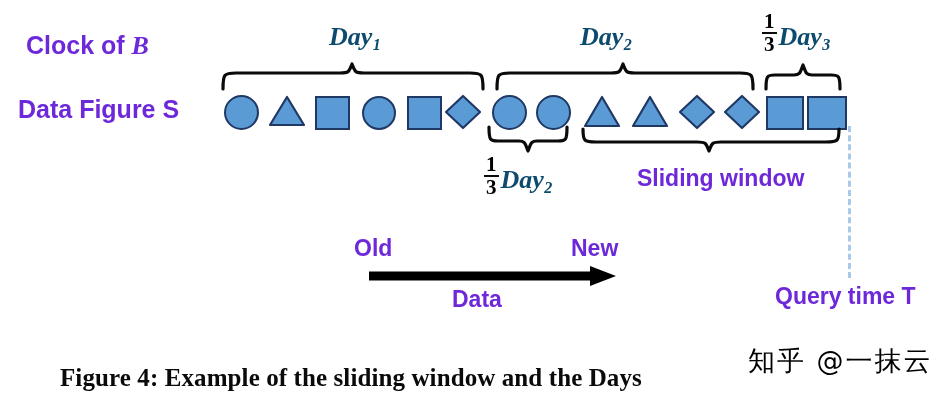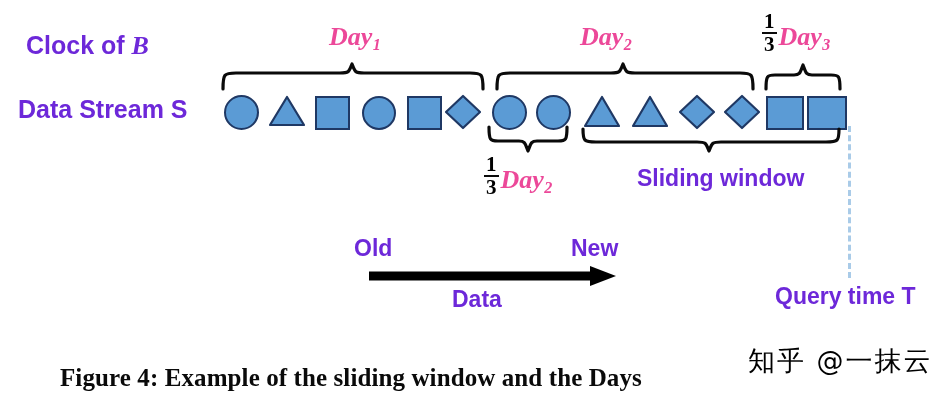--- a/index.html
+++ b/index.html
@@ -29,21 +29,21 @@
     line-height: 1;
   }
   .lbl-28 { font-size: 25px; }
   .lbl-24 { font-size: 23px; }
 
   
   .math {
     font-family: "Liberation Serif", serif;
     font-weight: bold;
     font-style: italic;
-    color: #ec4899;
+    color: #0c4a6e;
     white-space: nowrap;
     line-height: 1;
   }
   .math-26 { font-size: 26px; }
   .math .sub {
     font-size: 0.62em;
     font-style: italic;
     vertical-align: -0.28em;
     margin-left: 0.5px;
   }
@@ -117,21 +117,21 @@
 </style>
 </head>
 <body>
 
 <div id="figure-root">
 
   <div class="abs lbl lbl-28" style="left:26px; top:33px;">
     <span>Clock of </span><span class="italic-b" style="font-size:26px;">B</span>
   </div>
 
-  <div class="abs lbl lbl-28" style="left:18px; top:97px;">Data Stream S</div>
+  <div class="abs lbl lbl-28" style="left:18px; top:97px;">Data Figure S</div>
 
   <div class="abs math math-26" style="left:329px; top:24px;">
     <span>Day</span><span class="sub">1</span>
   </div>
 
   <div class="abs math math-26" style="left:580px; top:24px;">
     <span>Day</span><span class="sub">2</span>
   </div>
 
   <div class="abs frac-group" style="left:762px; top:12px;">

